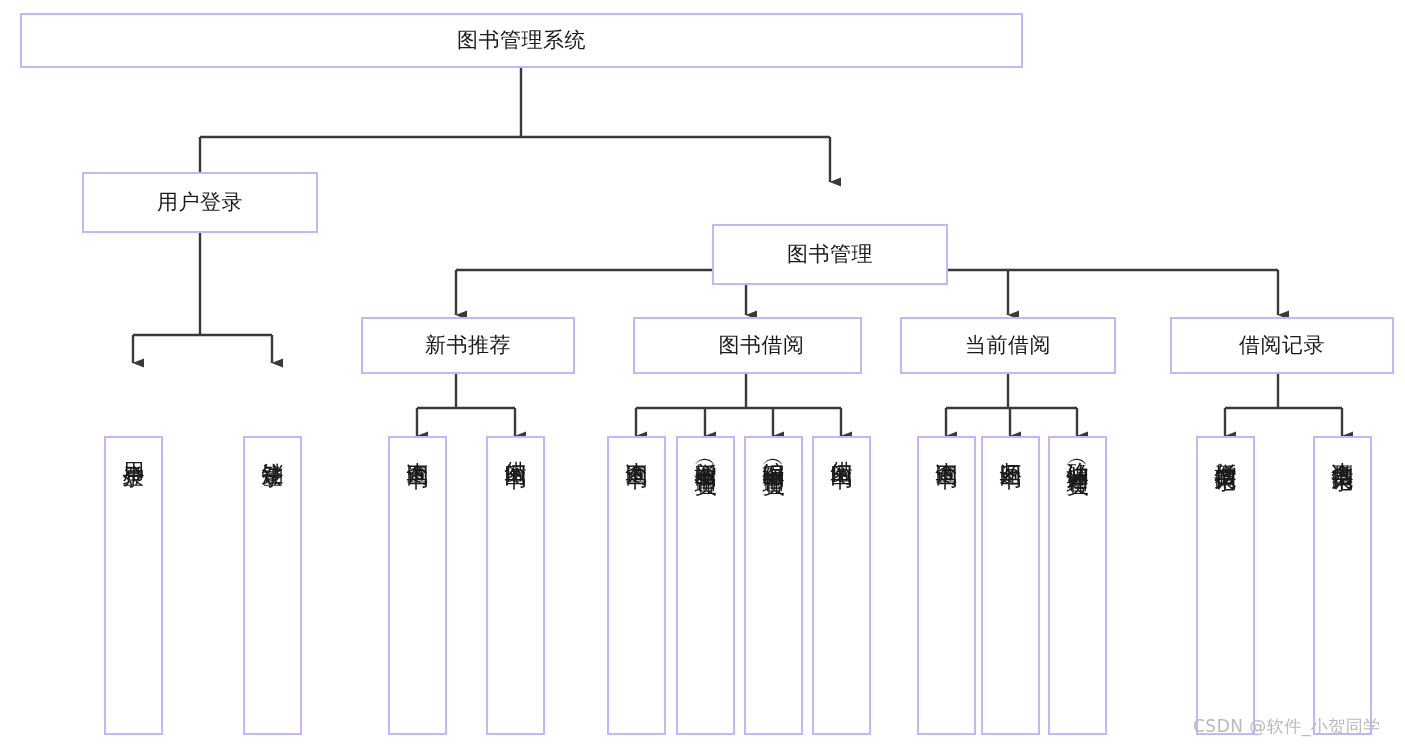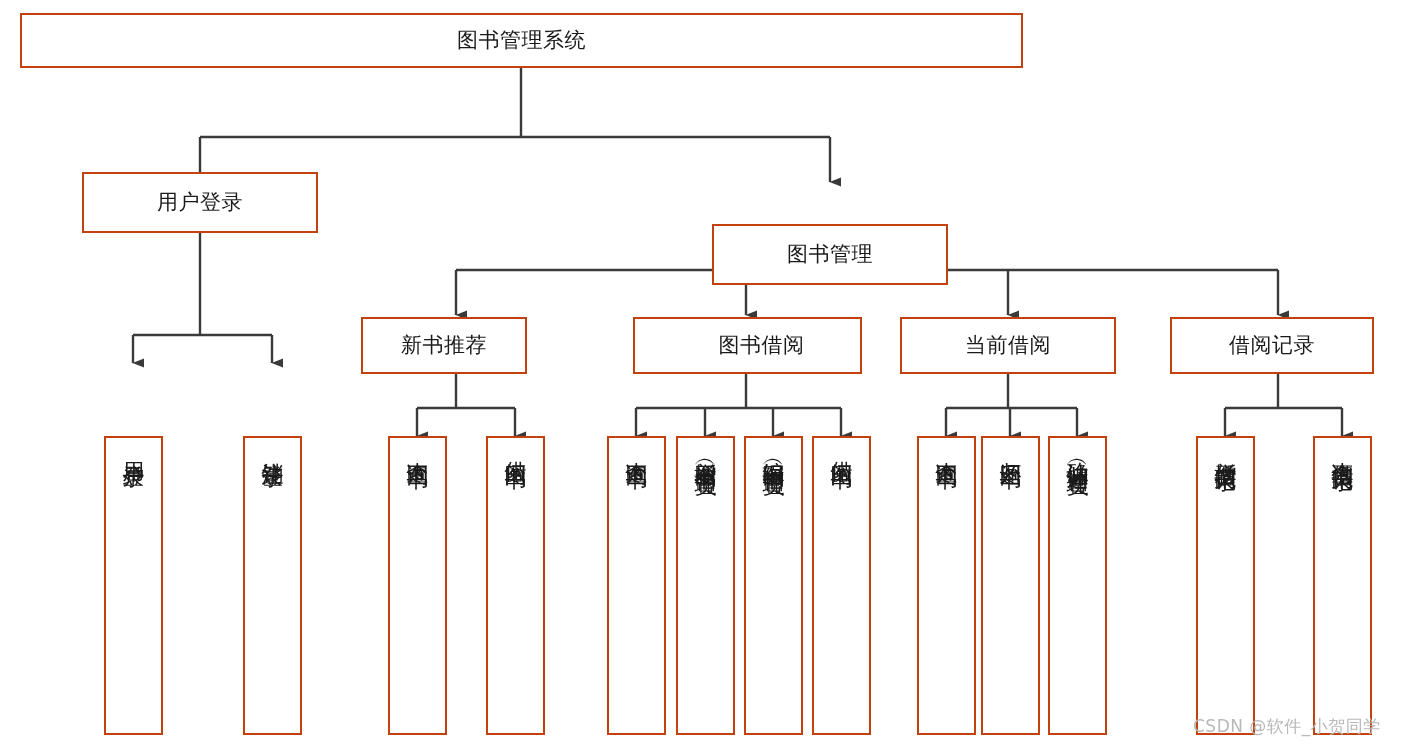--- a/index.html
+++ b/index.html
@@ -22,21 +22,21 @@
     left: 0;
     top: 0;
     width: 1405px;
     height: 747px;
     pointer-events: none;
   }
   .node {
     position: absolute;
     box-sizing: border-box;
     background: #ffffff;
-    border: 2px solid #c2410c;
+    border: 2px solid #c4b5fd;
     display: flex;
     align-items: center;
     justify-content: center;
     color: #1a1a1a;
   }
   .node .label {
     display: block;
     text-align: center;
     line-height: 1.18;
   }
@@ -118,30 +118,30 @@
     <span class="label">图书管理系统</span>
   </div>
 
   <div class="node horizontal" style="left: 82px; top: 172px; width: 236px; height: 61px;">
     <span class="label">用户登录</span>
   </div>
   <div class="node horizontal" style="left: 712px; top: 188px; width: 236px; height: 61px; margin-top: 36px;">
     <span class="label">图书管理</span>
   </div>
 
-  <div class="node horizontal" style="left: 361px; top: 317px; width: 166px; height: 57px;">
+  <div class="node horizontal" style="left: 361px; top: 317px; width: 214px; height: 57px;">
     <span class="label">新书推荐</span>
   </div>
   <div class="node horizontal" style="left: 633px; top: 317px; width: 229px; height: 57px; padding-left: 28px;">
     <span class="label">图书借阅</span>
   </div>
   <div class="node horizontal" style="left: 900px; top: 317px; width: 216px; height: 57px;">
     <span class="label">当前借阅</span>
   </div>
-  <div class="node horizontal" style="left: 1170px; top: 317px; width: 204px; height: 57px;">
+  <div class="node horizontal" style="left: 1170px; top: 317px; width: 224px; height: 57px;">
     <span class="label">借阅记录</span>
   </div>
 
   <div class="node vertical" style="left: 104px; top: 436px; width: 59px; height: 299px;">
     <span class="label">用户登录</span>
   </div>
   <div class="node vertical" style="left: 243px; top: 436px; width: 59px; height: 299px;">
     <span class="label">注销登录</span>
   </div>
   <div class="node vertical" style="left: 388px; top: 436px; width: 59px; height: 299px;">

